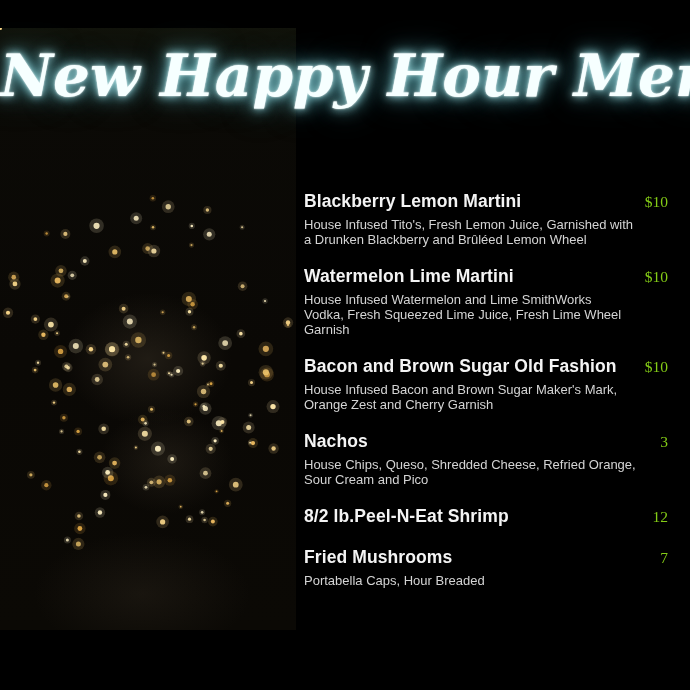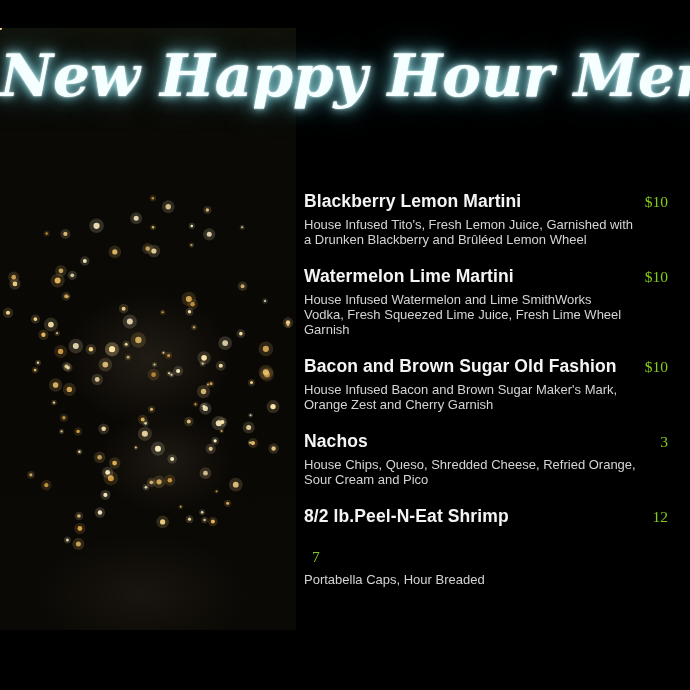--- a/index.html
+++ b/index.html
@@ -428,19 +428,20 @@
 
     <div class="item">
       <div class="item-row">
         <span class="item-name">8/2 lb.Peel-N-Eat Shrimp</span>
         <span class="item-price">12</span>
       </div>
     </div>
 
     <div class="item">
       <div class="item-row">
+        <span class="item-name">Fried Mushrooms</span>
         <span class="item-price">7</span>
       </div>
       <p class="item-desc">Portabella Caps, Hour Breaded</p>
     </div>
 
   </div>
 </div>
 
 </body></html>

